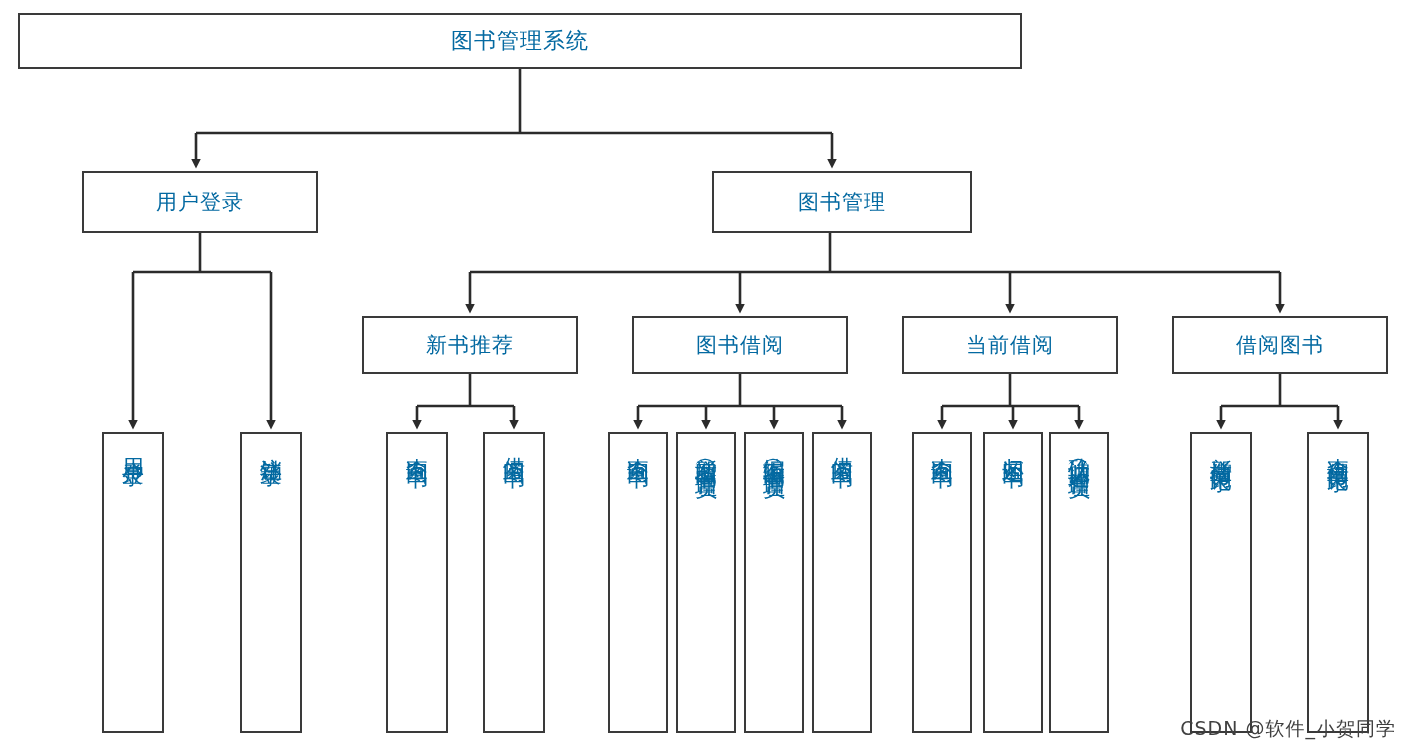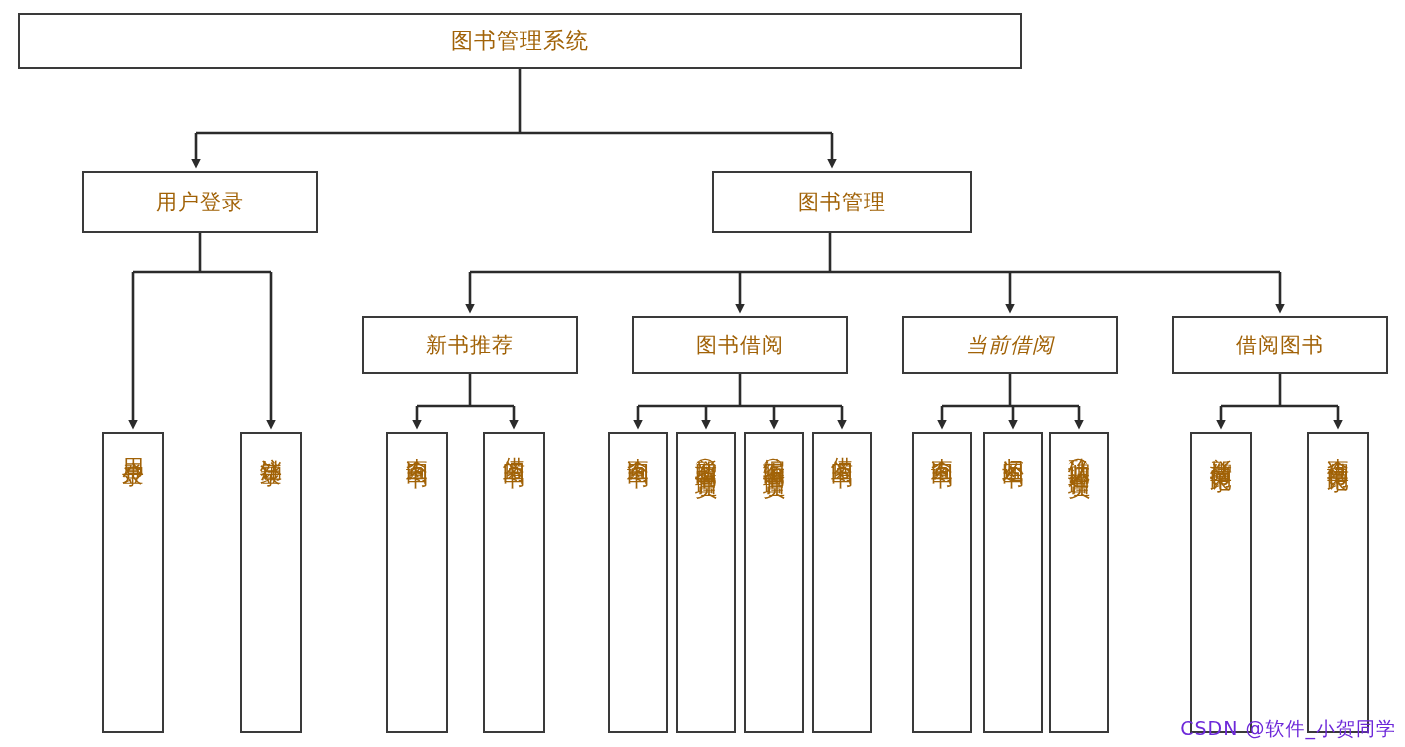--- a/index.html
+++ b/index.html
@@ -22,21 +22,21 @@
     display:flex;
     align-items:center;
     justify-content:center;
     color:#1a1a1a;
   }
   .node-label{
     font-size:21px;
     line-height:1.25;
     letter-spacing:1px;
     white-space:nowrap;
-    color:#a16207;
+    color:#0369a1;
   }
   
   .node.horizontal .node-label{font-size:21px;}
   .node.root .node-label{font-size:22px;}
 
   
   .node.leaf{
     align-items:flex-start;
     justify-content:center;
     padding-top:6px;
@@ -49,21 +49,21 @@
     letter-spacing:3px;
     white-space:normal;
     max-height:282px;
   }
 
   #watermark{
     position:absolute;
     right:9px;
     bottom:5px;
     font-size:19px;
-    color:#6d28d9;
+    color:#404040;
     letter-spacing:1px;
     white-space:nowrap;
     user-select:none;
   }
 </style>
 </head>
 <body>
 
 <div id="diagram-root">
 
@@ -127,21 +127,21 @@
   <div class="node horizontal" style="left:712px;top:171px;width:260px;height:62px;">
     <span class="node-label">图书管理</span>
   </div>
 
   <div class="node horizontal" style="left:362px;top:316px;width:216px;height:58px;">
     <span class="node-label">新书推荐</span>
   </div>
   <div class="node horizontal" style="left:632px;top:316px;width:216px;height:58px;">
     <span class="node-label">图书借阅</span>
   </div>
-  <div class="node horizontal" style="left:902px;top:316px;width:216px;height:58px;font-style:italic;">
+  <div class="node horizontal" style="left:902px;top:316px;width:216px;height:58px;">
     <span class="node-label">当前借阅</span>
   </div>
   <div class="node horizontal" style="left:1172px;top:316px;width:216px;height:58px;">
     <span class="node-label">借阅图书</span>
   </div>
 
   <div class="node leaf" style="left:102px;top:432px;width:62px;height:301px;">
     <span class="node-label">用户登录</span>
   </div>
   <div class="node leaf" style="left:240px;top:432px;width:62px;height:301px;">

